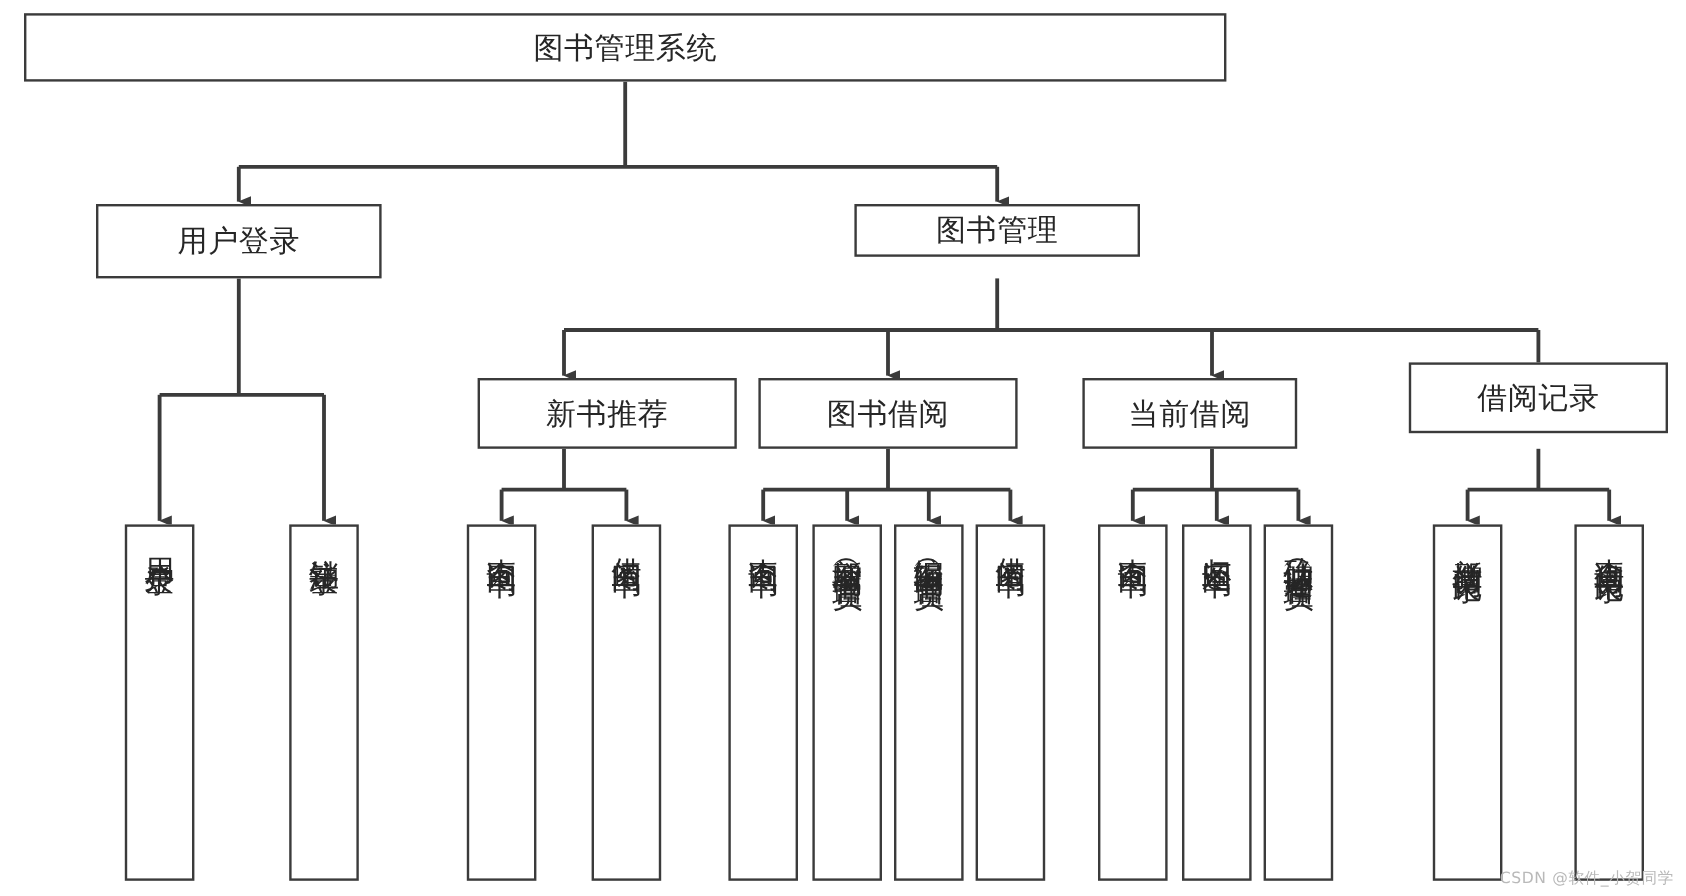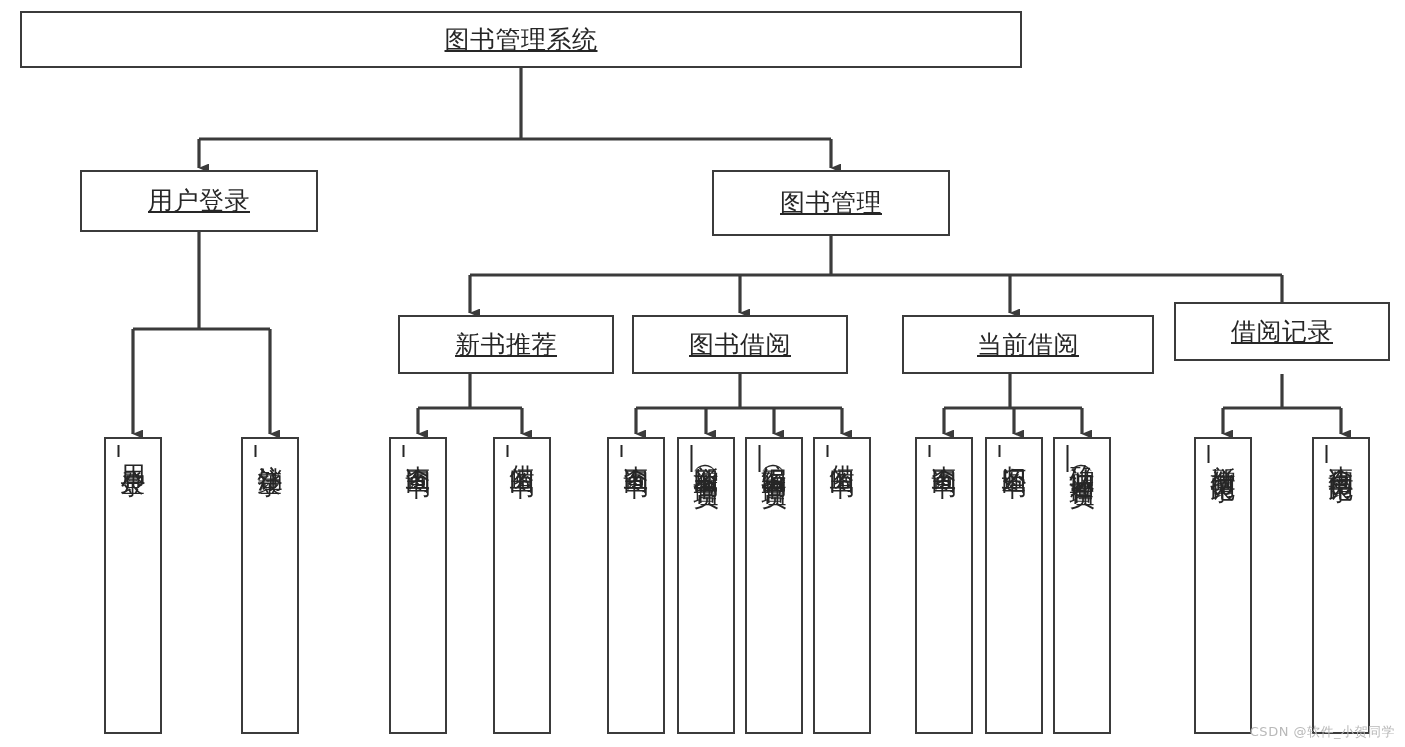--- a/index.html
+++ b/index.html
@@ -33,21 +33,20 @@
     display: flex;
     align-items: center;
     justify-content: center;
     color: #262626;
   }
   .node .lbl {
     display: block;
     text-align: center;
     line-height: 1.12;
     letter-spacing: 0.5px;
-    text-decoration: underline;
   }
   
   .node.horiz .lbl {
     font-size: 25px;
     white-space: nowrap;
   }
   .node.root .lbl { font-size: 25px; }
   
   .node.vert {
     align-items: flex-start;
@@ -131,31 +130,31 @@
     </g>
   </svg>
 
   <div class="node horiz root" style="left:20px; top:11px; width:1002px; height:57px;">
     <span class="lbl">图书管理系统</span>
   </div>
 
   <div class="node horiz" style="left:80px; top:170px; width:238px; height:62px;">
     <span class="lbl">用户登录</span>
   </div>
-  <div class="node horiz" style="left:712px; top:170px; width:238px; height:66px;">
+  <div class="node horiz" style="left:712px; top:170px; width:238px; height:44px;">
     <span class="lbl">图书管理</span>
   </div>
 
   <div class="node horiz" style="left:362px; top:315px; width:216px; height:59px;margin-left:36px;">
     <span class="lbl">新书推荐</span>
   </div>
   <div class="node horiz" style="left:632px; top:315px; width:216px; height:59px;">
     <span class="lbl">图书借阅</span>
   </div>
-  <div class="node horiz" style="left:902px; top:315px; width:252px; height:59px;">
+  <div class="node horiz" style="left:902px; top:315px; width:179px; height:59px;">
     <span class="lbl">当前借阅</span>
   </div>
   <div class="node horiz" style="left:1174px; top:302px; width:216px; height:59px;">
     <span class="lbl">借阅记录</span>
   </div>
 
   <div class="node vert" style="left:104px; top:437px; width:58px; height:297px;">
     <span class="lbl">用户登录</span>
   </div>
   <div class="node vert" style="left:241px; top:437px; width:58px; height:297px;">

